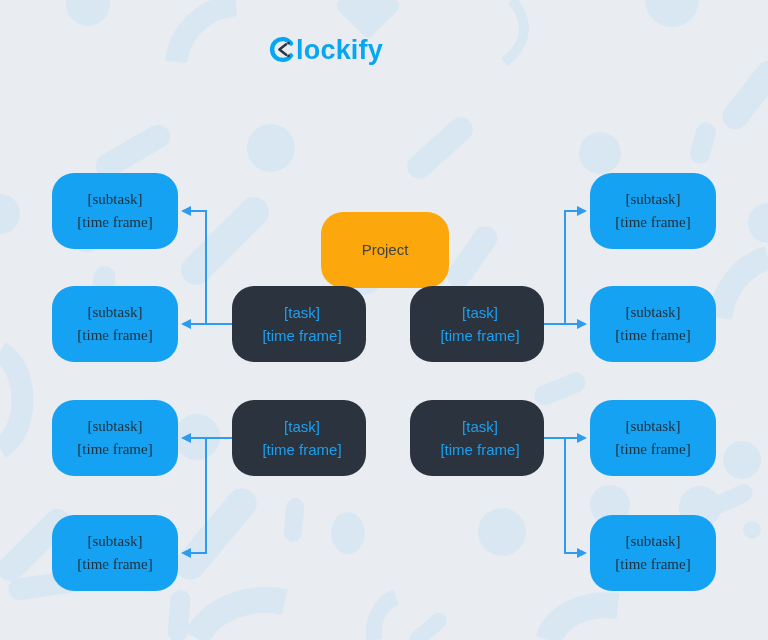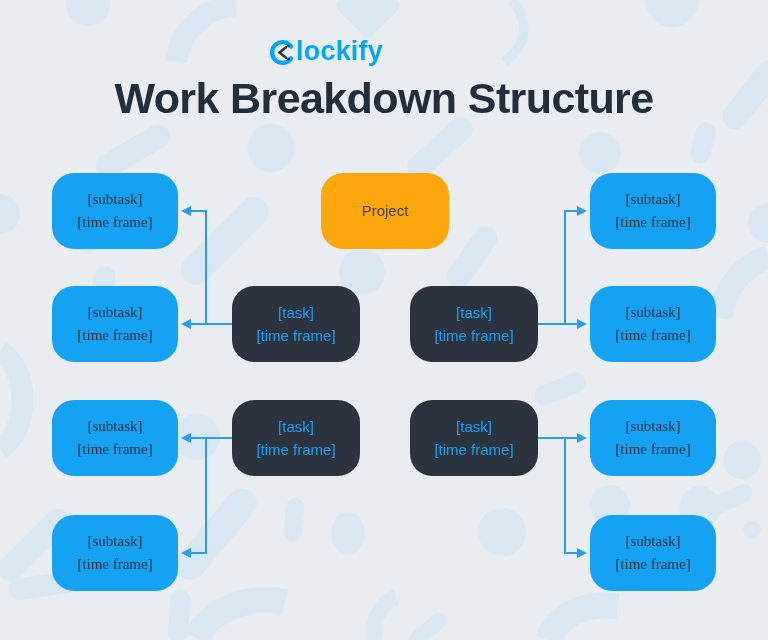--- a/index.html
+++ b/index.html
@@ -11,21 +11,21 @@
     font-family:"Liberation Sans", sans-serif;
   }
   svg.layer{position:absolute;left:0;top:0;pointer-events:none;}
   #decor{z-index:1;}
   #connectors{z-index:2;}
   .fg{position:absolute;z-index:3;}
 
   
   #logo{
     left:0;top:36px;width:652px;height:32px;
-    display:flex;align-items:center;justify-content:center;gap:0;
+    display:flex;justify-content:center;gap:0;
   }
   #logo .word{
     color:#06a7f2;font-size:27px;font-weight:700;letter-spacing:0.2px;
     transform:translateY(-1px);
   }
   #title{
     left:0;top:74px;width:768px;
     text-align:center;
     font-size:43px;font-weight:700;letter-spacing:-0.6px;
     color:#232e3d;
@@ -33,22 +33,22 @@
 
   
   .box{
     position:absolute;z-index:3;
     border-radius:22px;
     display:flex;flex-direction:column;
     align-items:center;justify-content:center;
     font-size:15px;line-height:1.55;text-align:center;
   }
   .box.blue{background:#16a2f2;color:#20303c;width:126px;height:76px;font-family:Liberation Serif, serif;}
-  .box.dark{background:#2b343e;color:#1c9ff0;width:128px;height:76px;}
-  .box.orange{background:#fca80d;color:#3d4148;width:128px;height:76px;}
+  .box.dark{background:#2b343e;color:#1c9ff0;width:128px;height:76px;padding-left:6px;}
+  .box.orange{background:#fca80d;color:#3d4148;width:128px;height:76px;margin-top:39px;}
 
   
   .sub-l{left:52px;}  .sub-r{left:590px;}
   .task-l{left:232px;}.task-r{left:410px;}
   .row1{top:173px;}.row2{top:286px;}.row3{top:400px;}.row4{top:515px;}
   .proj{left:321px;top:173px;}
 </style>
 </head>
 <body>
 
@@ -129,21 +129,20 @@
   <div id="logo" class="fg">
     <svg width="27" height="27" viewBox="0 0 26 26">
       <path d="M21.2,18.7 A10,10 0 1 1 21.2,7.3" fill="none" stroke="#06a7f2" stroke-width="4.2" stroke-linecap="round"></path>
       <path d="M16.5,8 L10,13 L16.5,18" fill="none" stroke="#2b3540" stroke-width="2.4" stroke-linecap="round" stroke-linejoin="round"></path>
       <circle cx="18.8" cy="6.8" r="1.3" fill="#2b3540"></circle>
       <circle cx="18.8" cy="19.2" r="1.3" fill="#2b3540"></circle>
     </svg>
     <span class="word">lockify</span>
   </div>
 
-  <div id="title" class="fg">Work Breakdown Structure</div>
 
   <div class="box orange proj">
     <span>Project</span>
   </div>
 
   <div class="box dark task-l row2">
     <span>[task]</span>
     <span>[time frame]</span>
   </div>
   <div class="box dark task-r row2">

